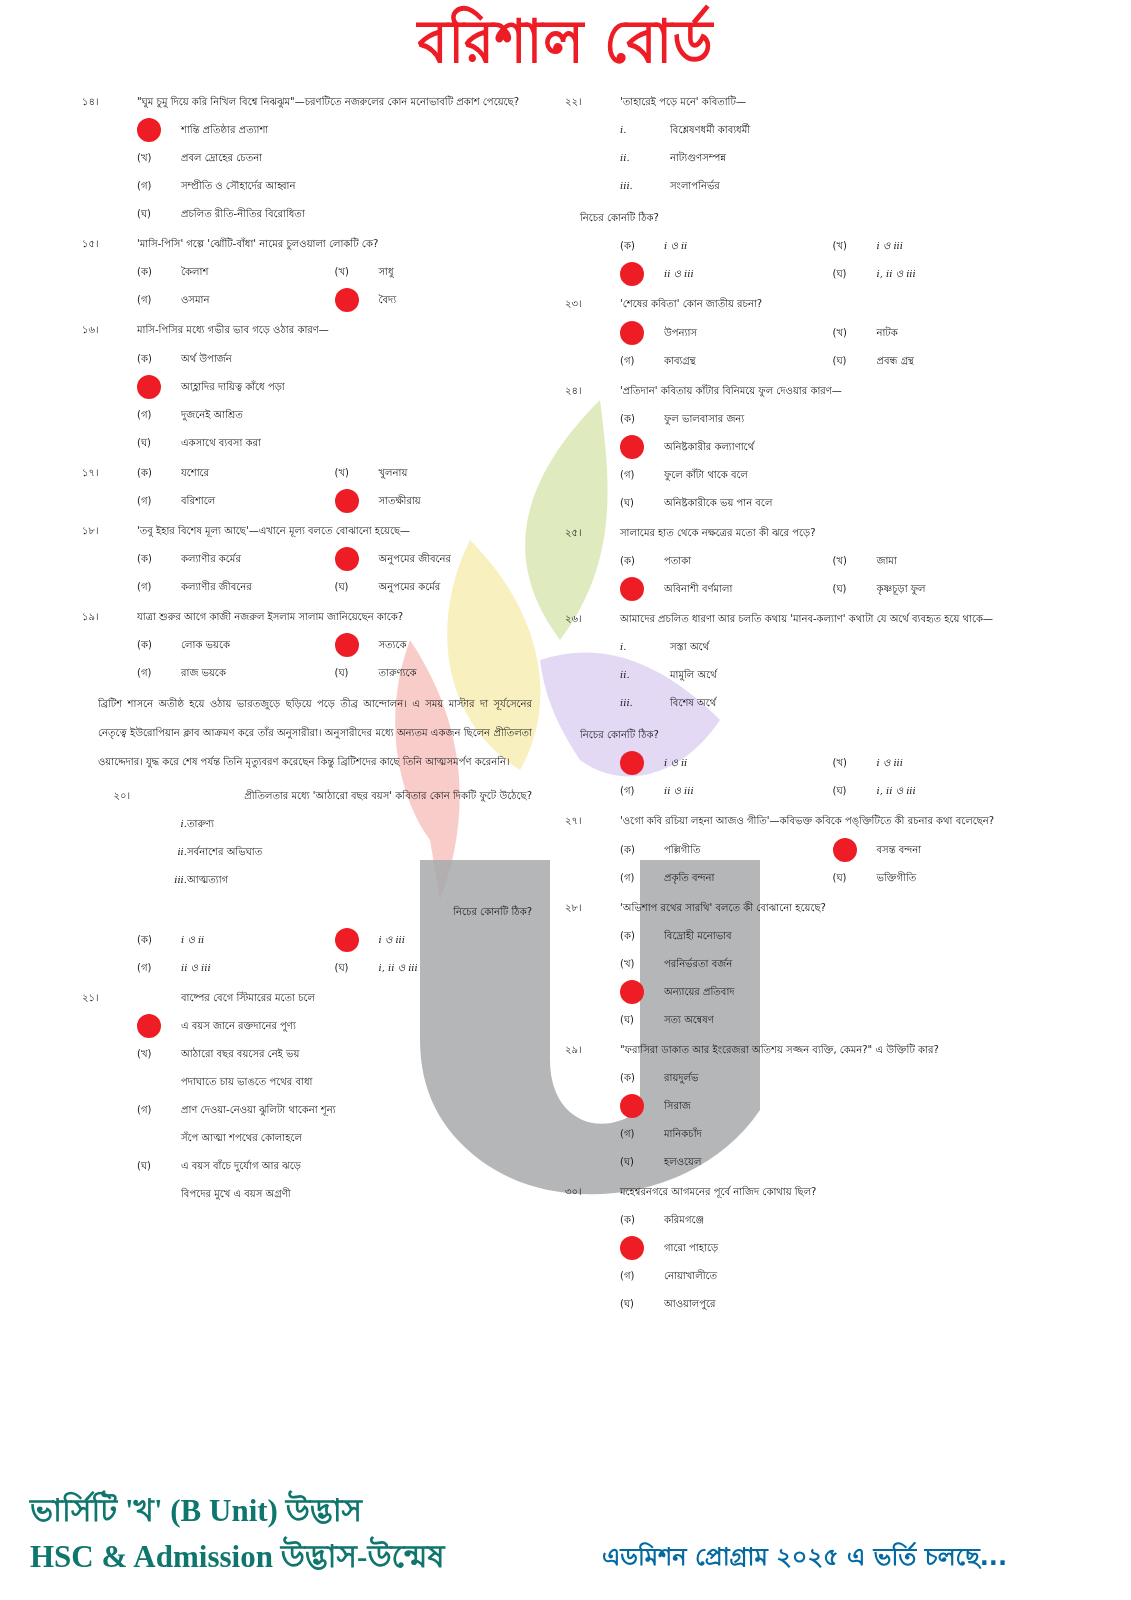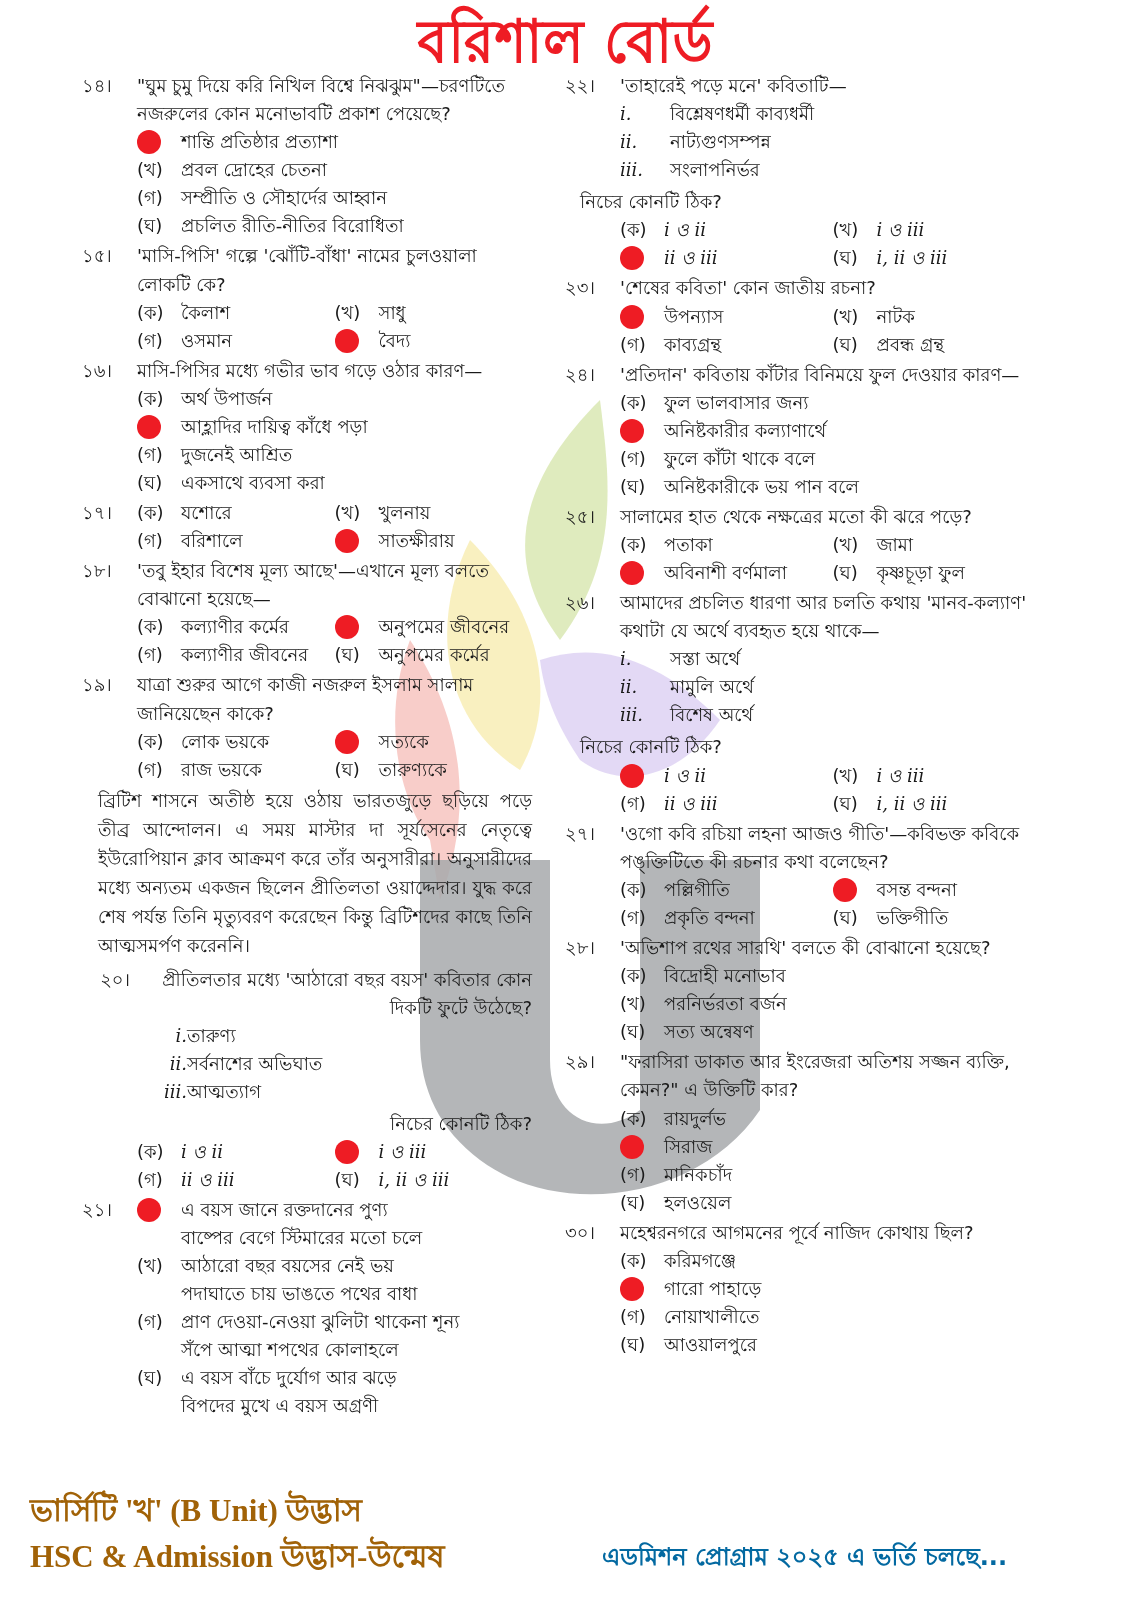--- a/index.html
+++ b/index.html
@@ -6,38 +6,38 @@
   body {
     width: 1131px; height: 1600px; background: #ffffff; position: relative; overflow: hidden;
     font-family: "DejaVu Sans", sans-serif; color: #1a1a1a;
   }
   .wm { position: absolute; pointer-events: none; }
   .title {
     position: absolute; top: 2px; left: 0; width: 1131px; text-align: center;
     font-family: "DejaVu Sans", sans-serif; font-weight: bold; font-size: 54px; color: #ee1c24;
     letter-spacing: 1px; line-height: 80px; transform: scaleY(1.1);
   }
-  .col { position: absolute; top: 72px; font-size: 18px; line-height: 28.2px; }
+  .col { position: absolute; top: 88px; font-size: 10px; line-height: 28.2px; }
   .col.left { left: 82px; width: 450px; }
   .col.right { left: 565px; width: 480px; }
   .q { position: relative; padding-left: 55px; margin-bottom: 2px; }
   .qnum { position: absolute; left: 0; top: 0; width: 48px; }
   .qtext { display: block; }
   .opts { padding-left: 0; }
   .opt { display: flex; align-items: center; height: 28px; }
   .opt-row { display: flex; }
   .opt-row .opt { width: 50%; }
   .lbl { width: 44px; display: inline-flex; align-items: center; }
   .dot { width: 24px; height: 24px; border-radius: 50%; background: #ee1c24; display: inline-block; }
   .roman { font-style: italic; font-family: "DejaVu Serif", serif; width: 50px; display: inline-block; }
   .which { margin-left: -40px; }
   .stimulus-head { margin-left: 10px; margin-top: 4px; }
   .stimulus { margin-left: 16px; text-align: justify; line-height: 29px; }
   .footer-left {
-    position: absolute; left: 30px; top: 1488px; color: #a16207; font-weight: bold;
+    position: absolute; left: 30px; top: 1488px; color: #0f766e; font-weight: bold;
     font-family: "Liberation Serif", serif; line-height: 46px;
   }
   .footer-left .l1 { font-size: 31px; }
   .footer-left .l2 { font-size: 31px; }
   .footer-right {
     position: absolute; left: 602px; top: 1534px; color: #0369a1; font-weight: bold;
     font-family: "DejaVu Sans", sans-serif; font-size: 24px; line-height: 46px;
   }
 </style>
 </head>
@@ -249,28 +249,28 @@
           <span class="lbl">(ঘ)</span>
           <span class="roman" style="width:auto">i, ii ও iii</span>
         </div>
     </div>
   </div>
 
   <div class="q">
     <span class="qnum">২১।</span>
     <div>
       <div class="opt">
-          <span class="lbl">
-            <span class="dot"></span>
-          </span>
-          <span>এ বয়স জানে রক্তদানের পুণ্য</span>
-        </div>
-      <div class="opt">
           <span class="lbl"></span>
           <span>বাষ্পের বেগে স্টিমারের মতো চলে</span>
+        </div>
+      <div class="opt">
+          <span class="lbl">
+            <span class="dot"></span>
+          </span>
+          <span>এ বয়স জানে রক্তদানের পুণ্য</span>
         </div>
     </div>
     <div>
       <div class="opt">
           <span class="lbl">(খ)</span>
           <span>আঠারো বছর বয়সের নেই ভয়</span>
         </div>
       <div class="opt">
           <span class="lbl"></span>
           <span>পদাঘাতে চায় ভাঙতে পথের বাধা</span>
@@ -488,20 +488,26 @@
   <div class="q">
     <span class="qnum">২৮।</span>
     <span class="qtext">'অভিশাপ রথের সারথি' বলতে কী বোঝানো হয়েছে?</span>
     <div class="opt">
         <span class="lbl">(ক)</span>
         <span>বিদ্রোহী মনোভাব</span>
       </div>
     <div class="opt">
         <span class="lbl">(খ)</span>
         <span>পরনির্ভরতা বর্জন</span>
+      </div>
+    <div class="opt">
+        <span class="lbl">
+          <span class="dot"></span>
+        </span>
+        <span>অন্যায়ের প্রতিবাদ</span>
       </div>
     <div class="opt">
         <span class="lbl">(ঘ)</span>
         <span>সত্য অন্বেষণ</span>
       </div>
   </div>
 
   <div class="q">
     <span class="qnum">২৯।</span>
     <span class="qtext">"ফরাসিরা ডাকাত আর ইংরেজরা অতিশয় সজ্জন ব্যক্তি, কেমন?" এ উক্তিটি কার?</span>

